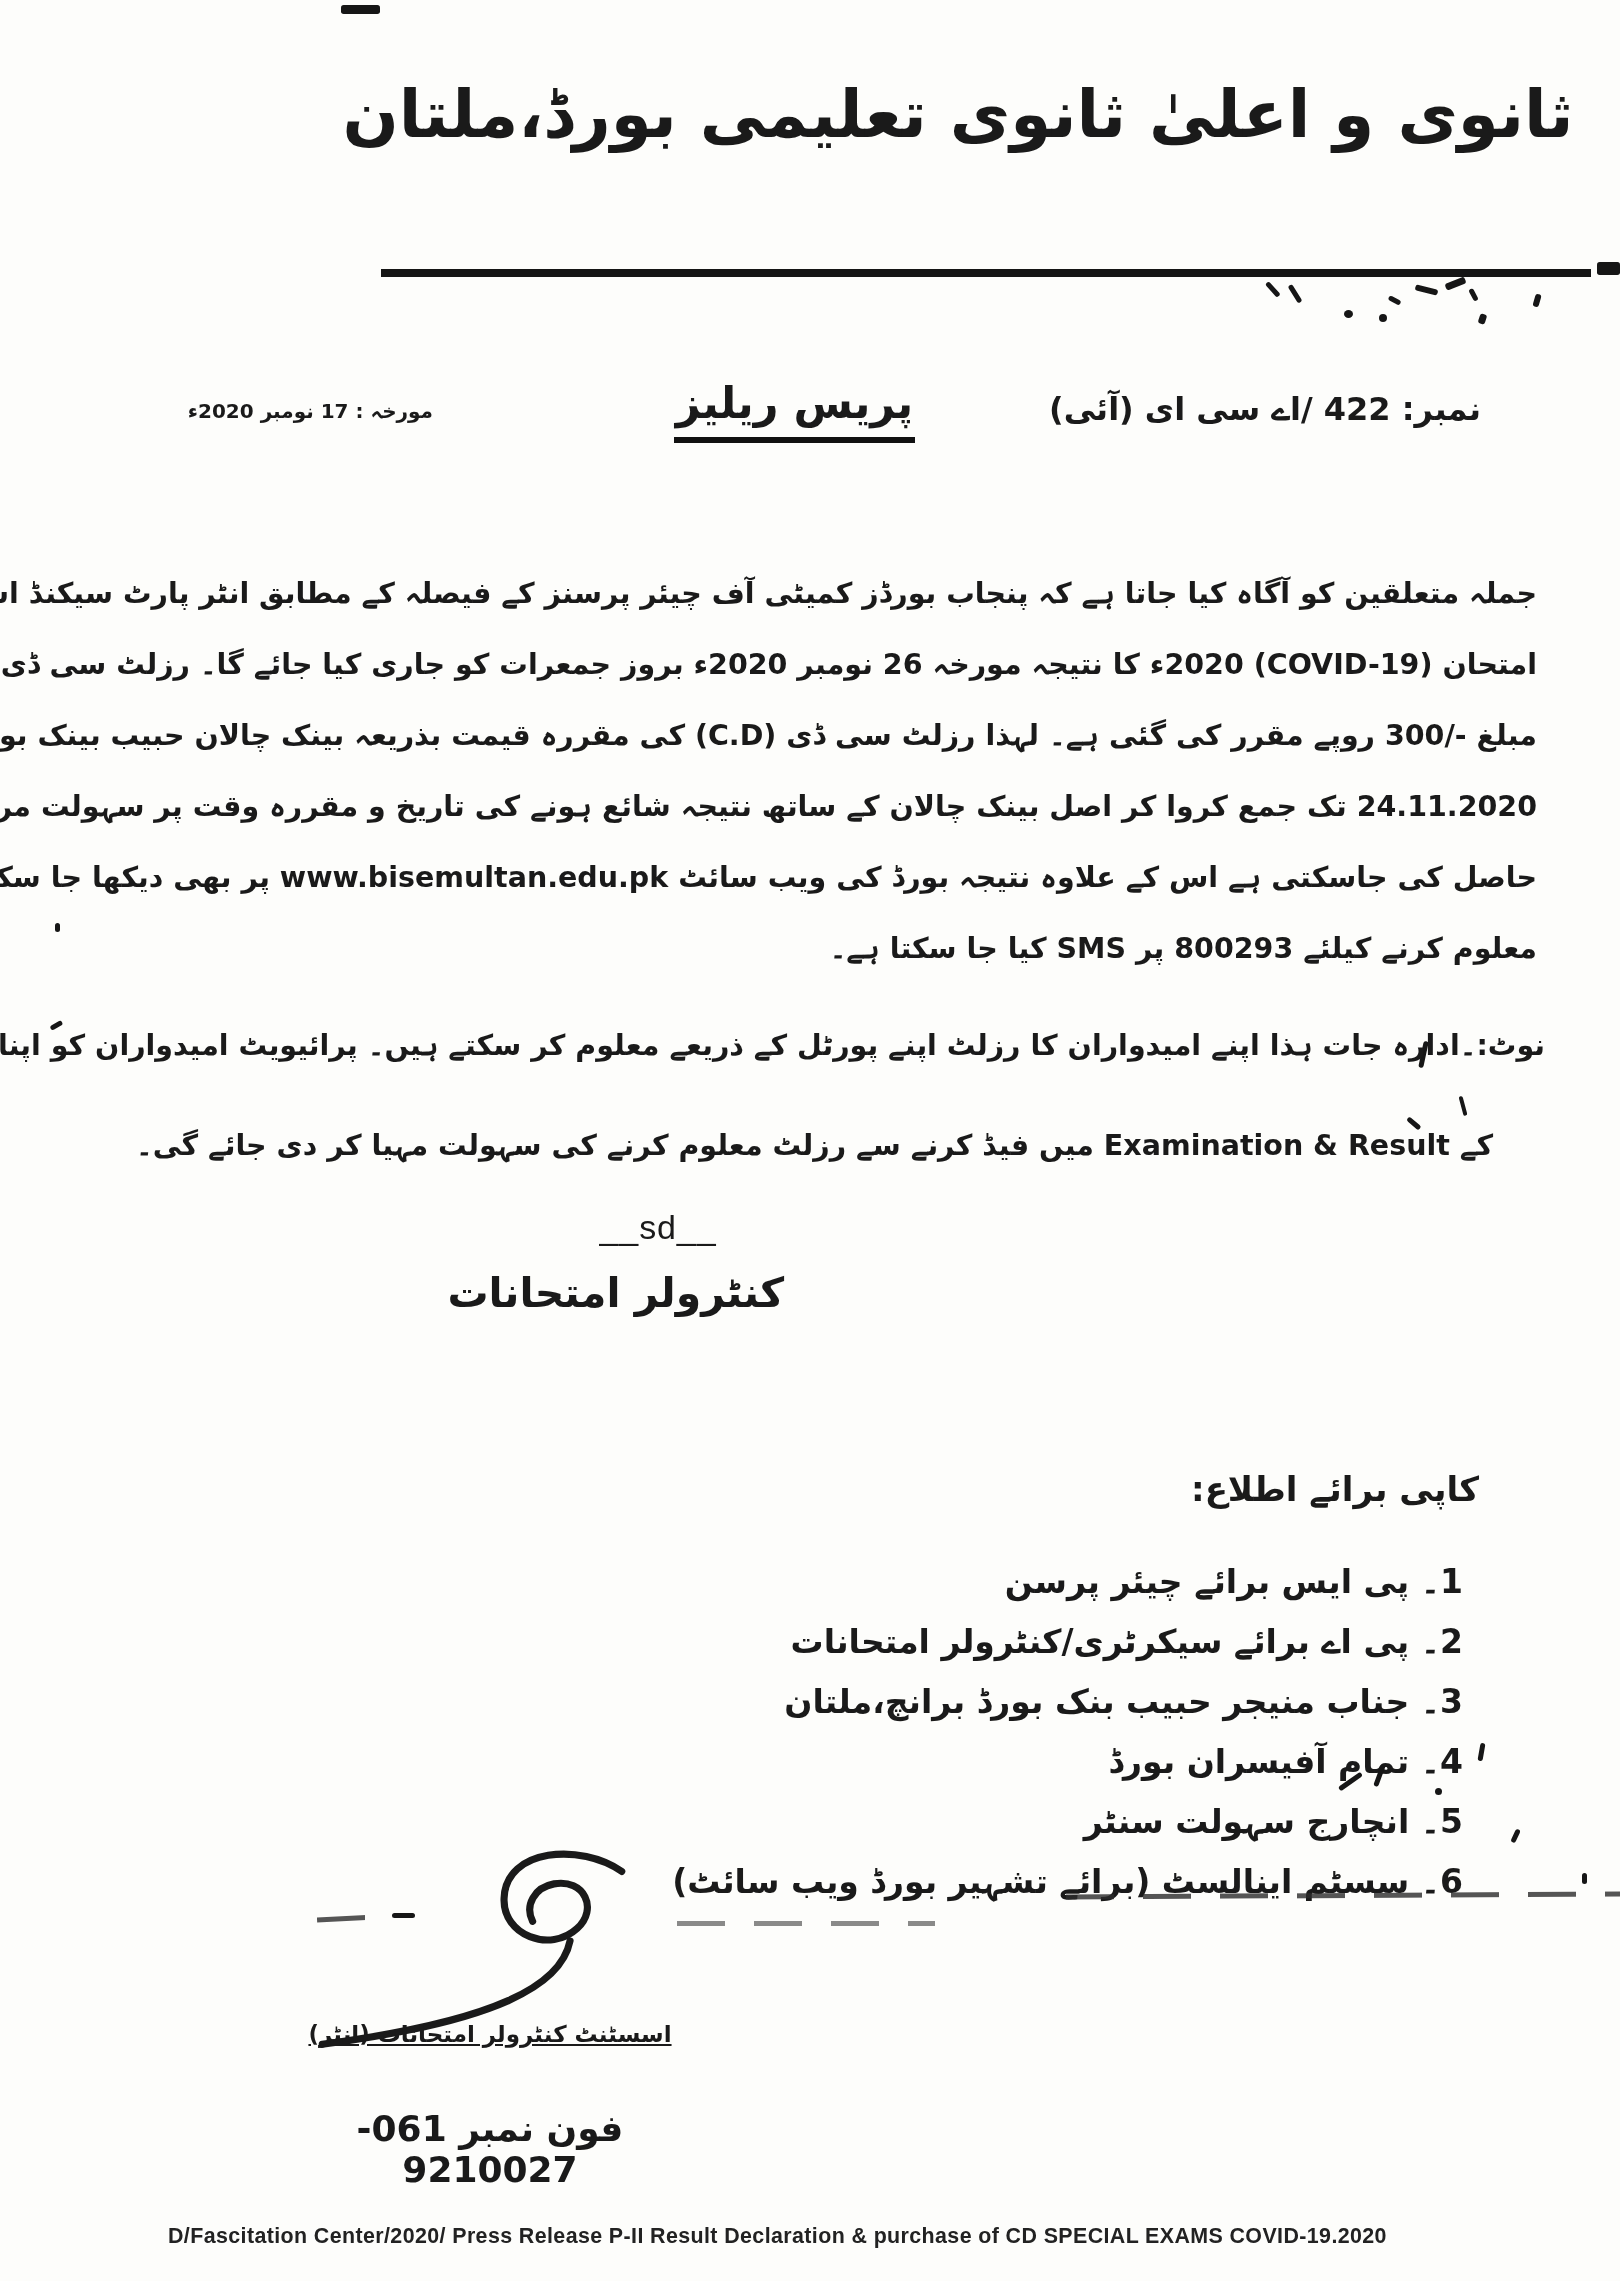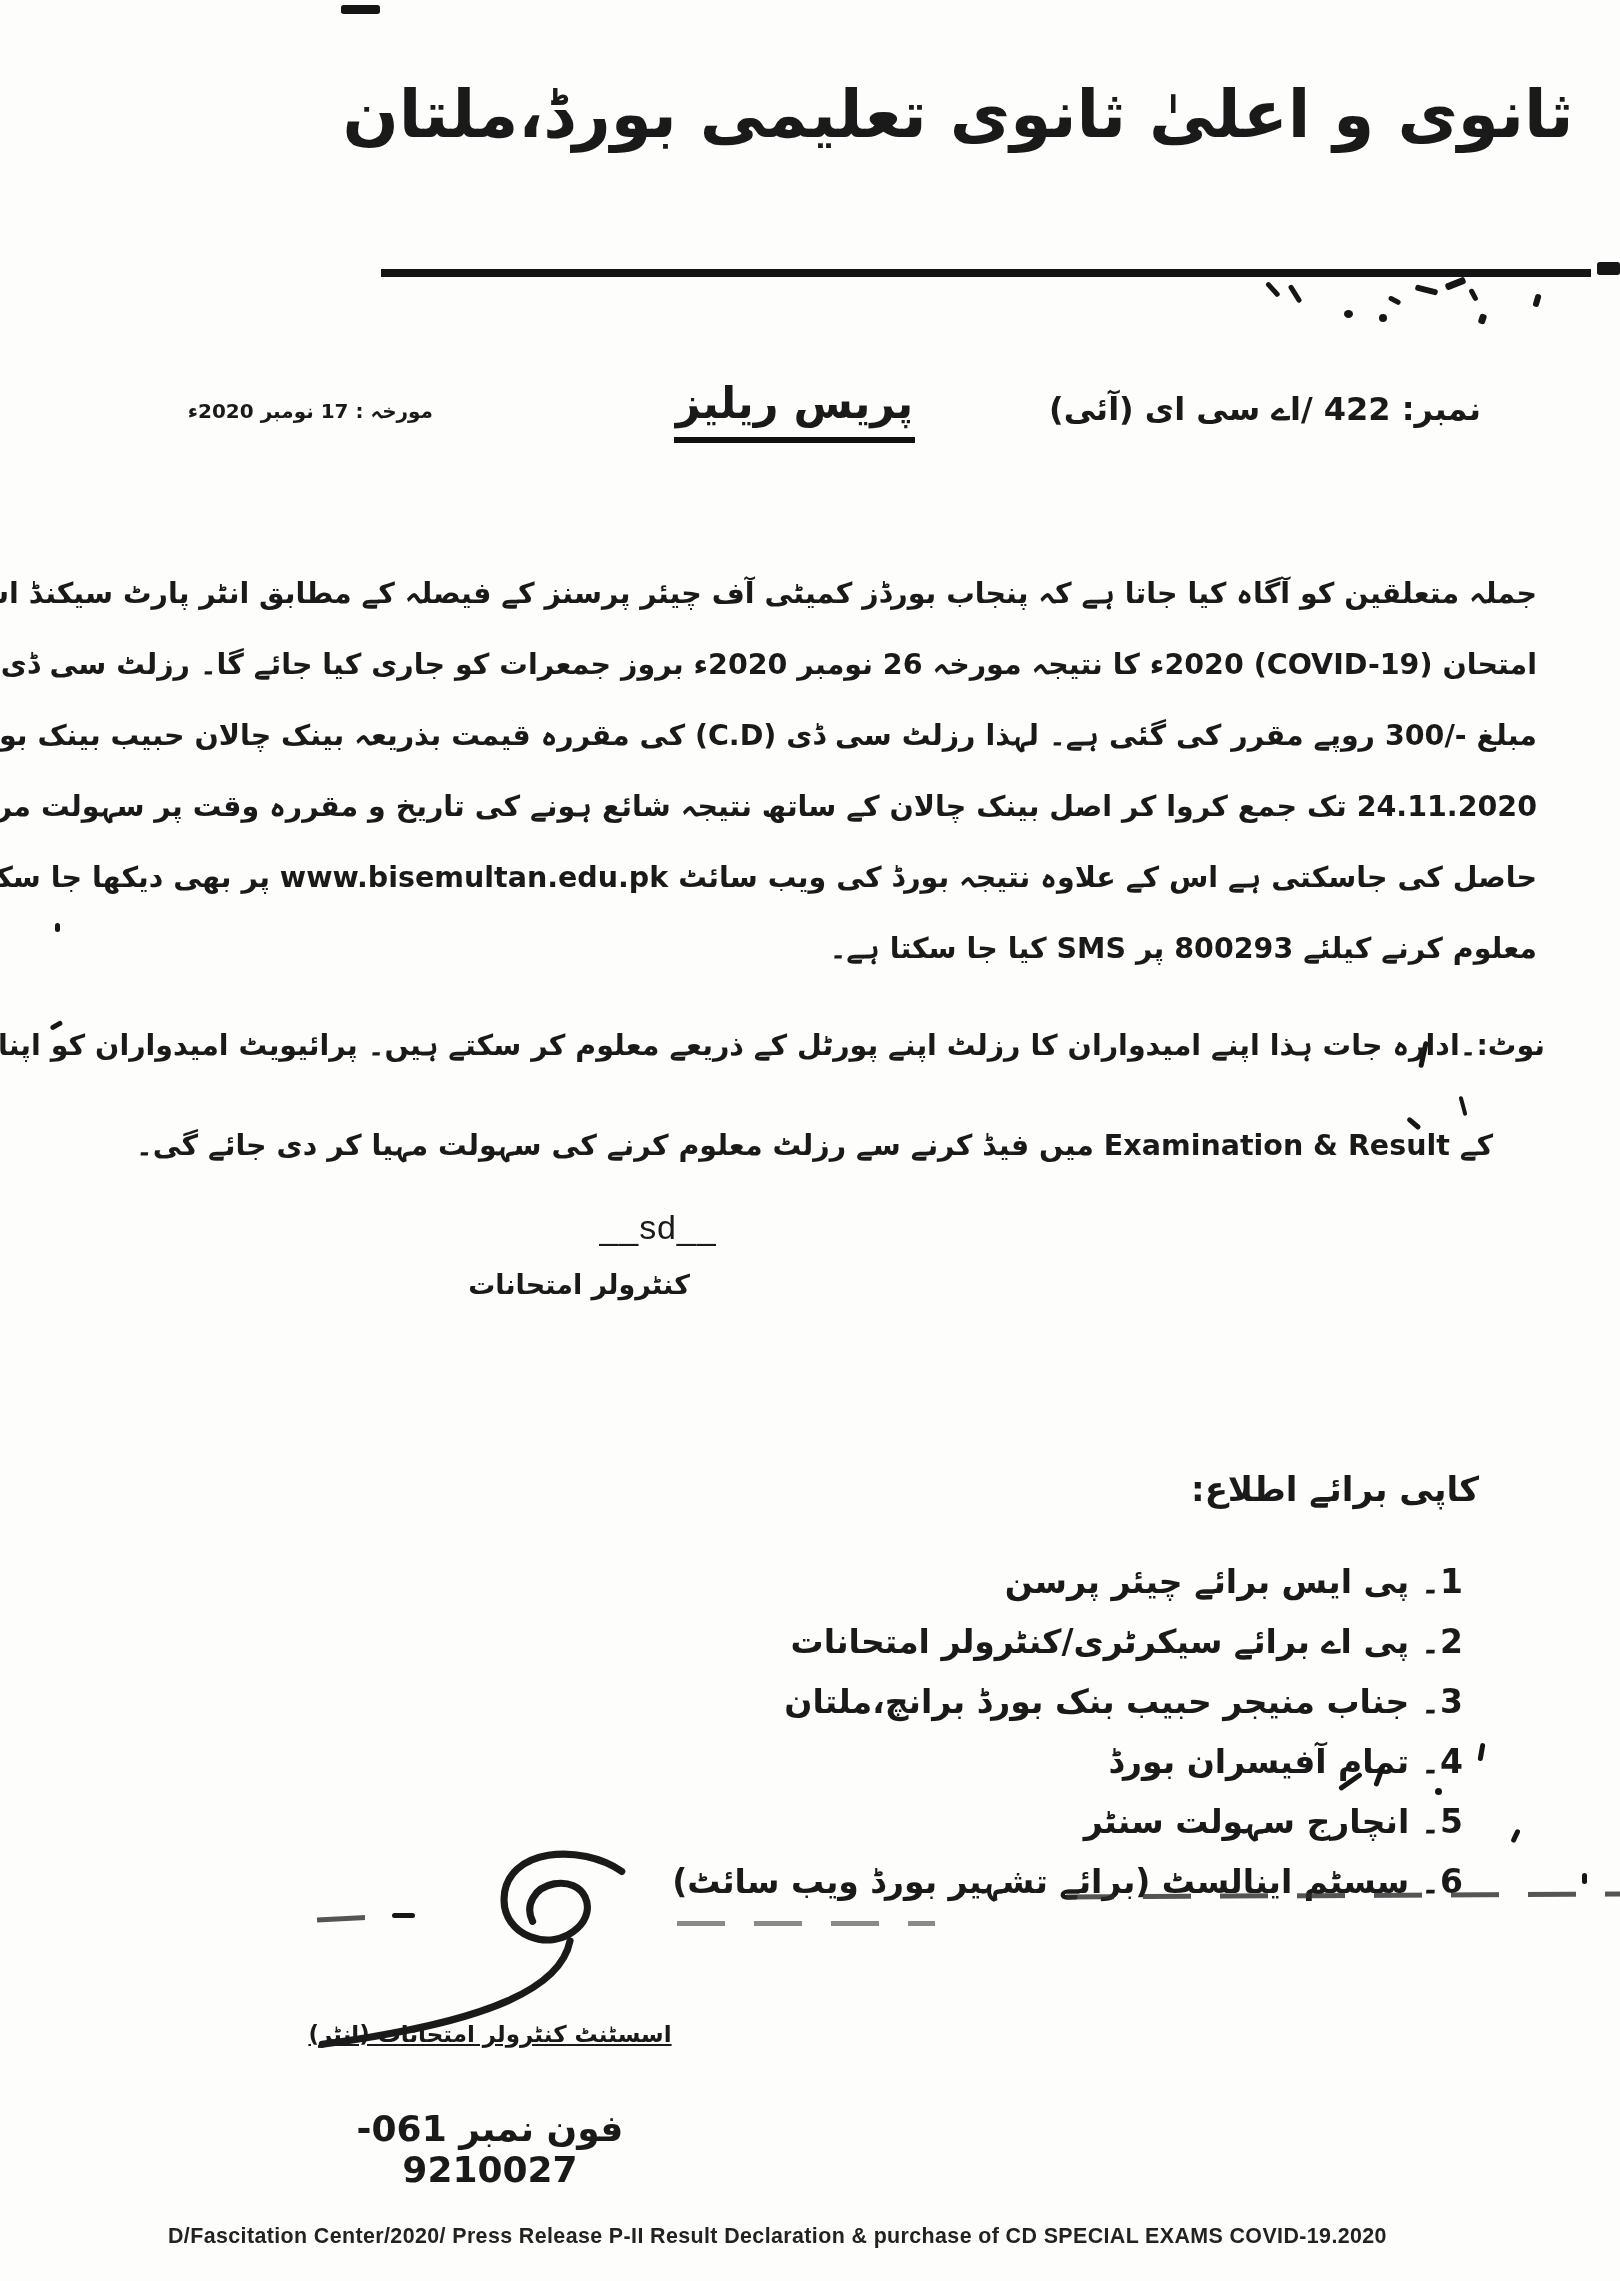--- a/index.html
+++ b/index.html
@@ -34,21 +34,21 @@
     overflow:visible;white-space:nowrap;
   }
   .bline.short{text-align-last:right;white-space:normal;}
   .note-par{position:absolute;top:996px;left:84px;width:1461px;font-size:28.5px;font-weight:bold;}
   .nline1{line-height:100px;text-align:justify;text-align-last:justify;white-space:nowrap;}
   .nline2{line-height:100px;text-align:center;}
   .sd-mark{
     position:absolute;top:1208px;left:551px;width:214px;text-align:center;
     font-size:34px;font-weight:normal;font-family:"Liberation Sans",sans-serif;letter-spacing:0.9px;
   }
-  .controller{position:absolute;top:1269px;left:374px;width:410px;text-align:center;font-size:27px;font-weight:bold;}
+  .controller{position:absolute;top:1269px;left:374px;width:410px;font-size:41px;font-weight:bold;}
   .cc-head{position:absolute;top:1469px;right:141px;font-size:34px;font-weight:bold;}
   .cc-list{position:absolute;top:1552px;right:157px;font-size:33px;font-weight:bold;text-align:right;}
   .cc-item{line-height:60px;white-space:nowrap;}
   .signature-svg{position:absolute;left:267px;top:1841px;width:410px;height:223px;}
   .assistant{position:absolute;top:2021px;left:267px;width:446px;text-align:center;font-size:23px;font-weight:bold;text-decoration:underline;}
   .phone{position:absolute;top:2108px;left:276px;width:428px;text-align:center;font-size:36px;font-weight:bold;}
   .footer{
     position:absolute;top:2224px;left:168px;font-size:21.4px;font-weight:bold;
     font-family:"Liberation Sans",sans-serif;letter-spacing:0.4px;color:#222;
   }

